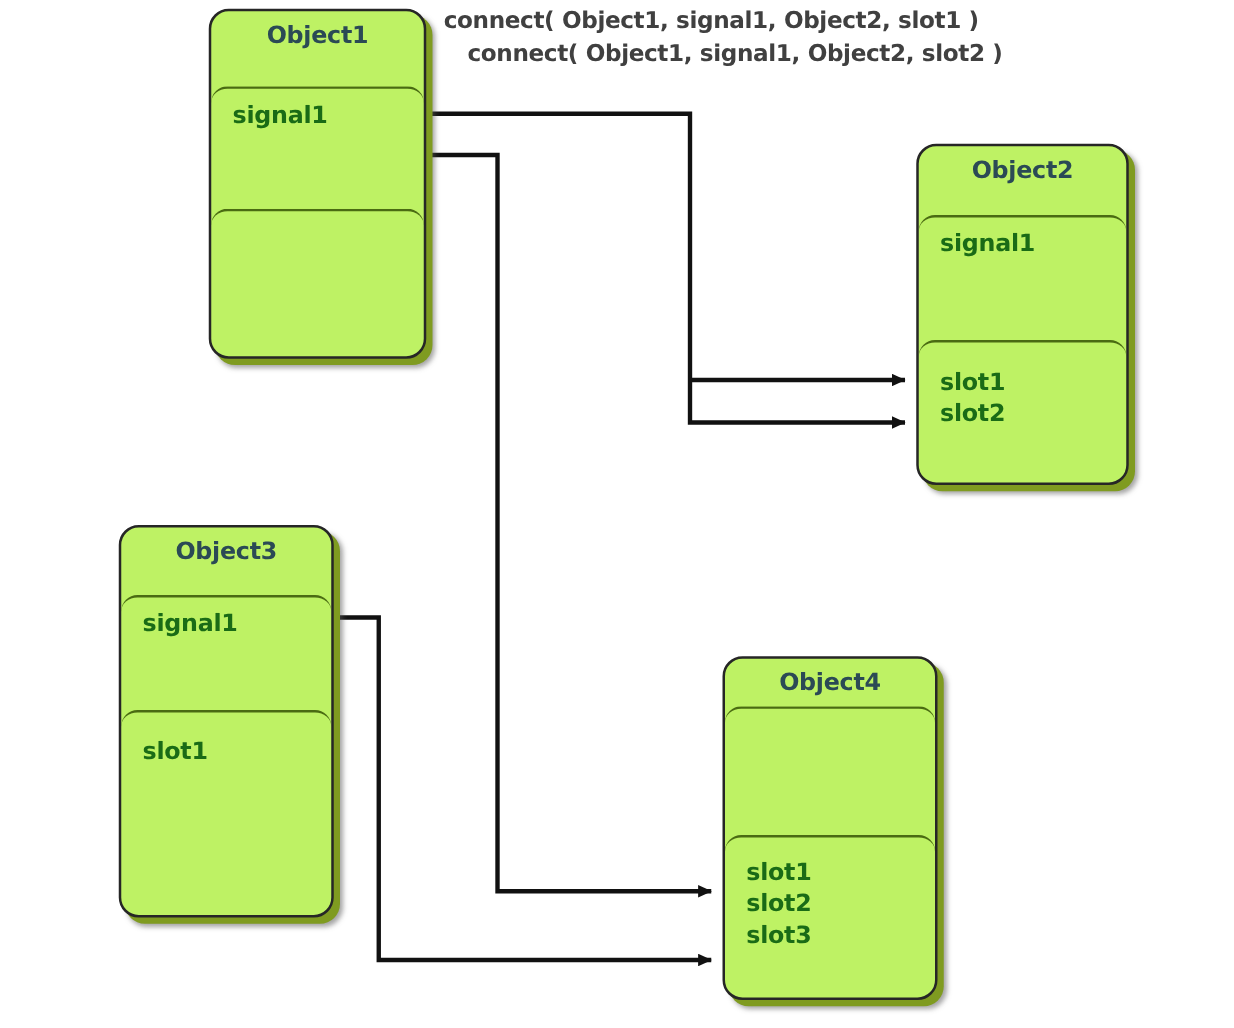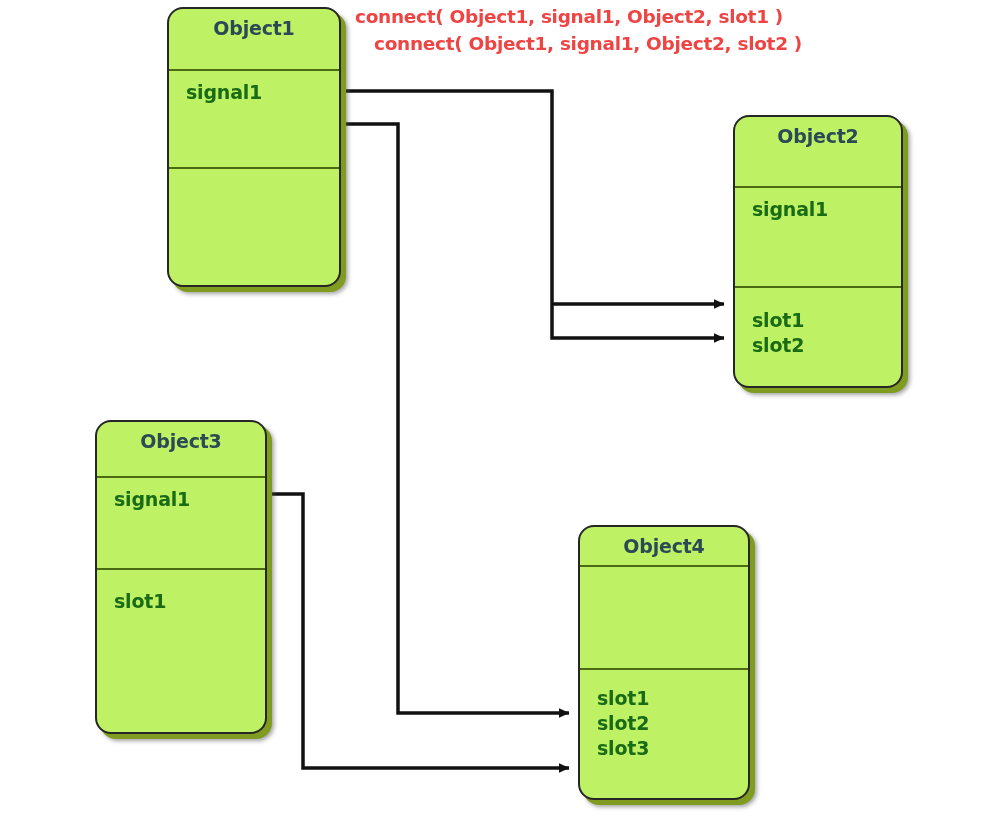--- a/index.html
+++ b/index.html
@@ -48,34 +48,35 @@
     font-weight: bold;
     font-size: 19px;
     color: #2b4a55;
     line-height: 1.1;
     padding-top: 9px;
     letter-spacing: -0.2px;
   }
   .cmp-members {
     padding-top: 9px;
     padding-left: 17px;
+    border-radius: 13px;
   }
   .member {
     font-weight: bold;
     font-size: 19px;
     color: #1a6b16;
     line-height: 1.32;
     letter-spacing: -0.2px;
     white-space: nowrap;
   }
   .conn-label {
     position: absolute;
     font-weight: bold;
     font-size: 18.5px;
-    color: #ef4444;
+    color: #404040;
     white-space: nowrap;
     line-height: 1.42;
     letter-spacing: -0.3px;
     z-index: 6;
   }
 </style>
 </head>
 <body>
 
 <div id="stage">
@@ -100,21 +101,21 @@
 
   <div class="uml-box" style="left:167px; top:7px; width:174px; height:280px;">
     <div class="compartment cmp-title" style="height:60px;">Object1</div>
     <div class="compartment divided cmp-members" style="height:98px;">
       <div class="member">signal1</div>
     </div>
     <div class="compartment divided cmp-members" style="height:118px;"></div>
   </div>
 
   <div class="uml-box" style="left:733px; top:115px; width:170px; height:273px;">
-    <div class="compartment cmp-title" style="height:69px;">Object2</div>
+    <div class="compartment cmp-title" style="height:55px;">Object2</div>
     <div class="compartment divided cmp-members" style="height:100px;">
       <div class="member">signal1</div>
     </div>
     <div class="compartment divided cmp-members" style="height:116px; padding-top:20px;">
       <div class="member">slot1</div>
       <div class="member">slot2</div>
     </div>
   </div>
 
   <div class="uml-box" style="left:95px; top:420px; width:172px; height:314px;">

